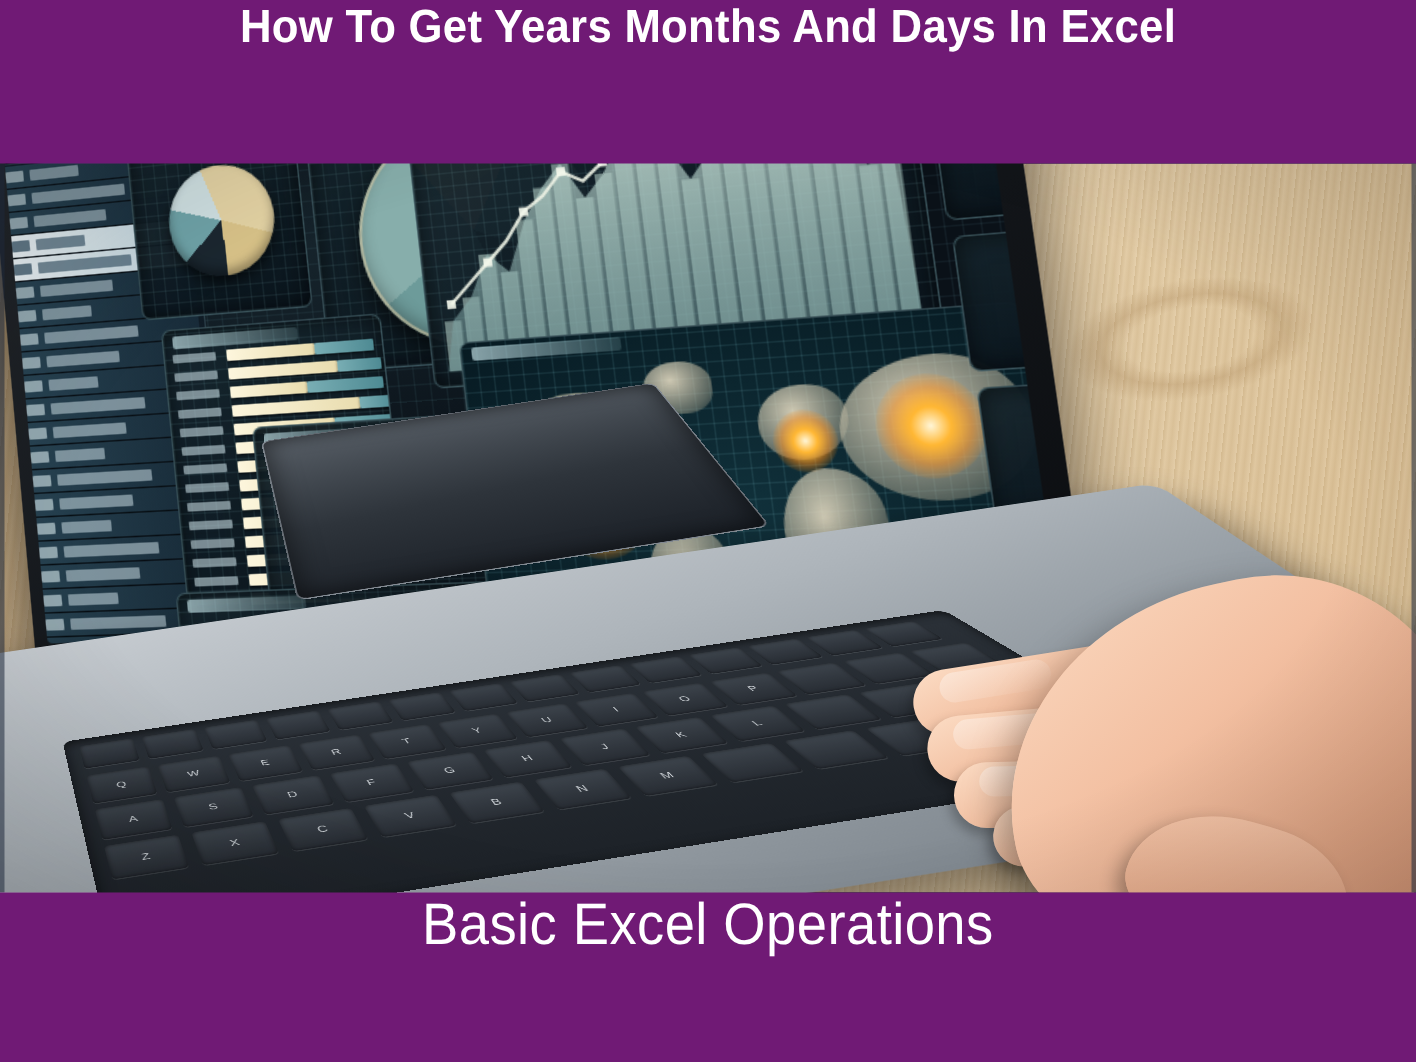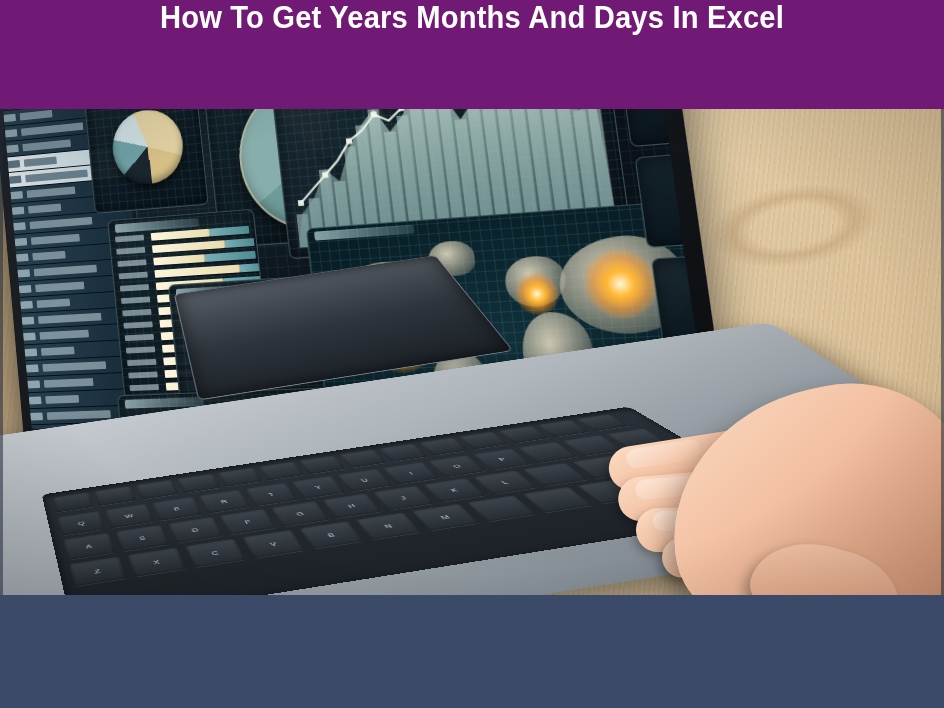--- a/index.html
+++ b/index.html
@@ -760,14 +760,17 @@
       <div class="palm"></div>
       <div class="thumb"></div>
     </div>
 
     <div class="vignette"></div>
   </div>
 
   <div class="edge-line" style="left:0;top:109px;width:3px;height:486px"></div>
   <div class="edge-line" style="right:0;top:109px;width:3px;height:486px"></div>
 
+  <div class="banner banner-bottom">
+    <div class="footer-text">Basic Excel Operations</div>
+  </div>
 
 </div>
 
 </body></html>

